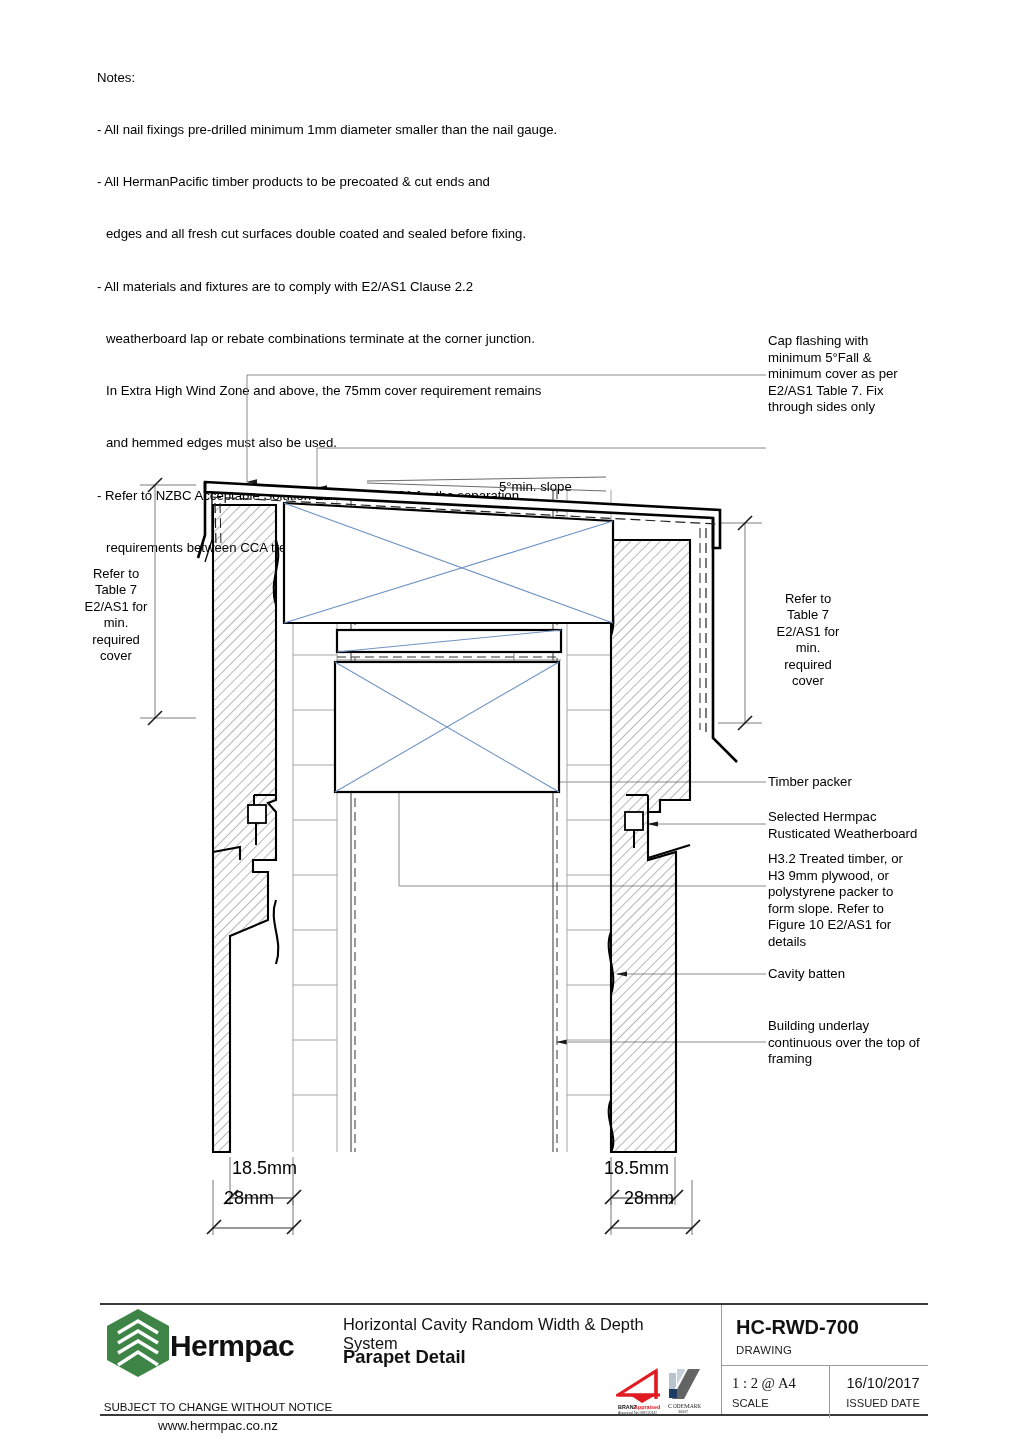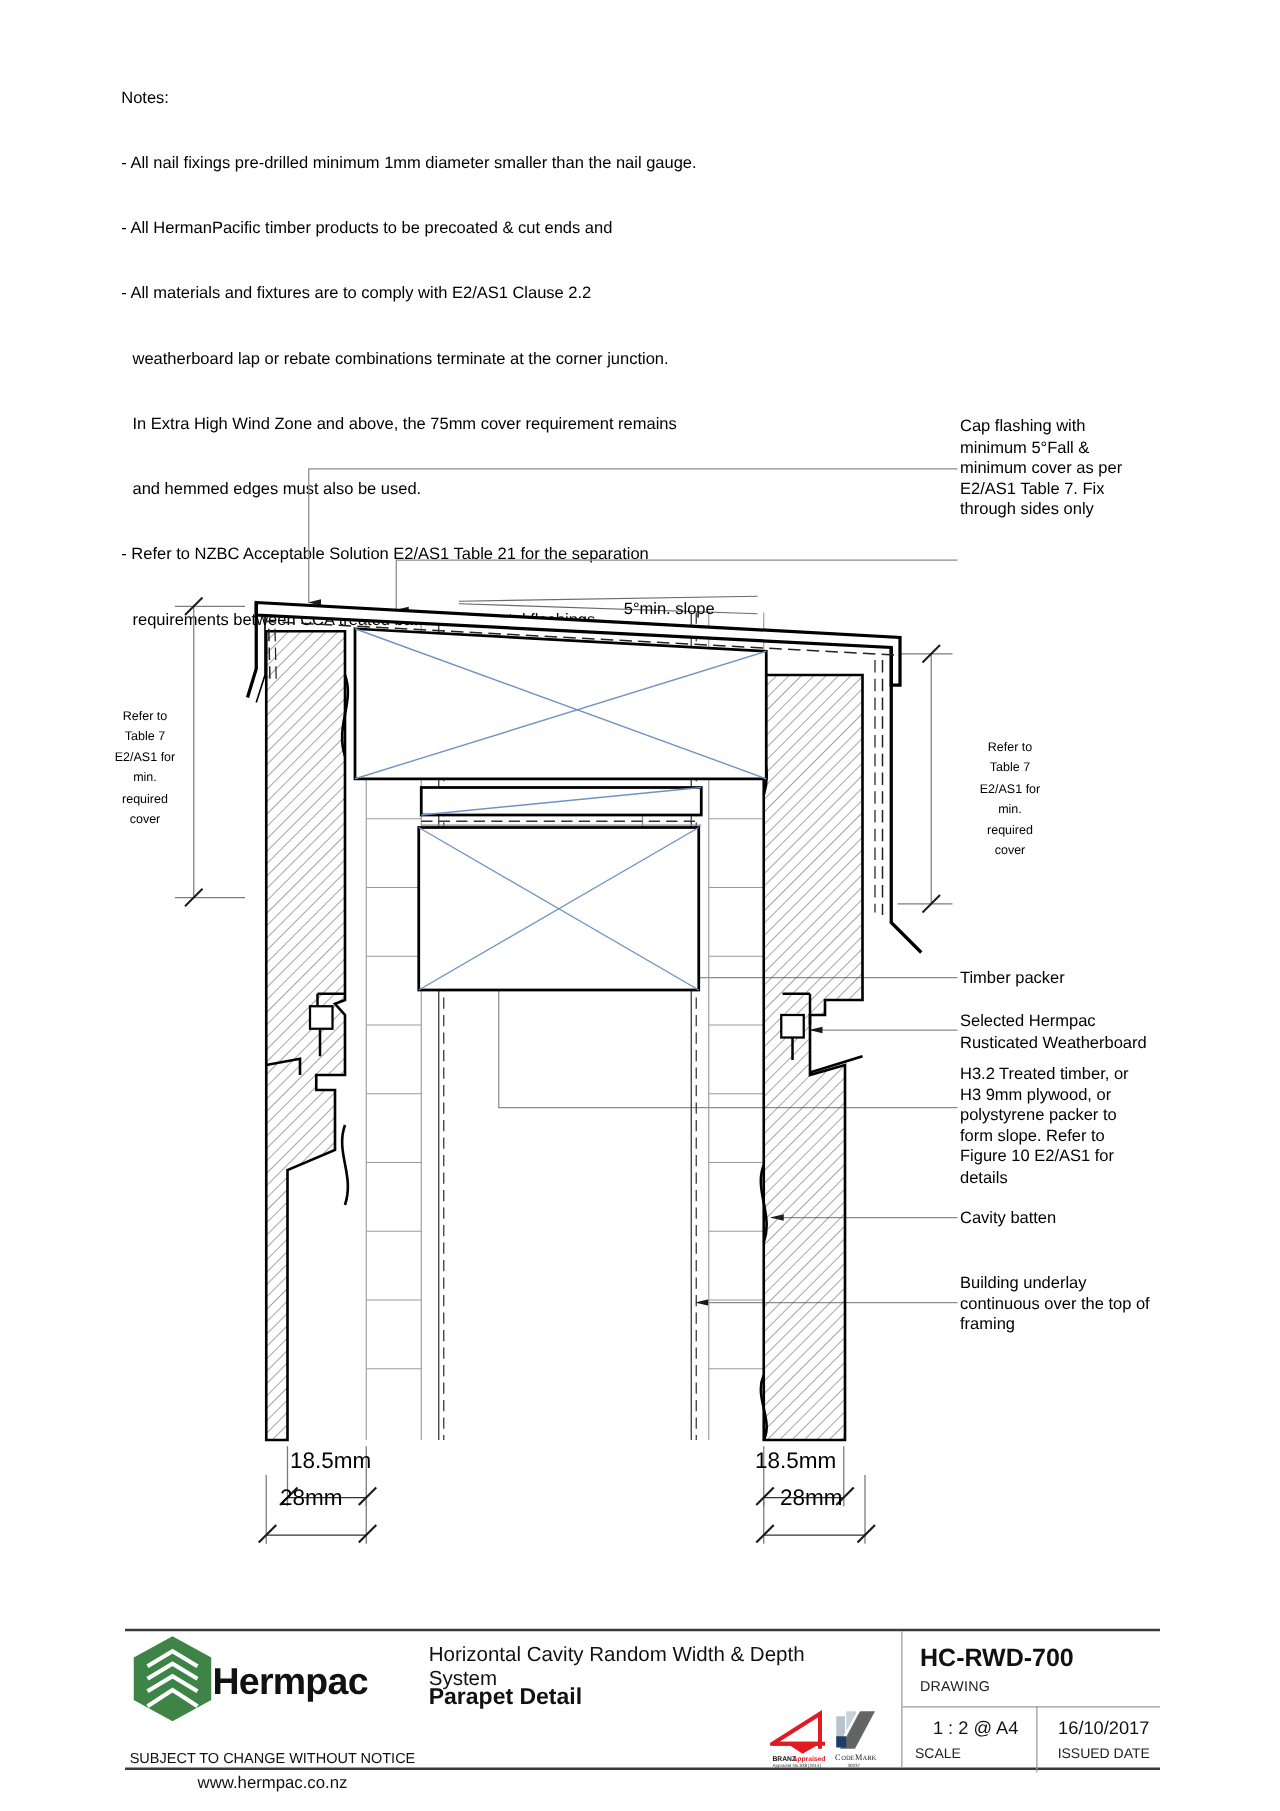--- a/index.html
+++ b/index.html
@@ -22,21 +22,21 @@
   #drawing{position:absolute;left:0;top:300px;width:1024px;height:960px;}
 
   
   .anno{
     position:absolute;font-size:13.2px;line-height:16.6px;
     white-space:pre-line;
   }
   .anno-r{left:768px;}
 
   .dimtext{
-    position:absolute;font-size:10px;line-height:16.4px;
+    position:absolute;font-size:13px;line-height:16.4px;
     text-align:center;white-space:pre-line;
   }
 
   .dimlabel{
     position:absolute;font-size:18px;line-height:15px;
   }
 
   
   #titleblock{
     position:absolute;left:100px;top:1303px;width:828px;height:113px;
@@ -79,34 +79,35 @@
     position:absolute;left:14px;top:39px;font-size:11.4px;color:#222;letter-spacing:.2px;
   }
   #tb-right-divider{
     position:absolute;left:0;top:60px;width:100%;height:0;
     border-top:1.4px solid #9a9a9a;
   }
   #tb-right-vdiv{
     position:absolute;left:107px;top:60px;width:0;height:53px;
     border-left:1.4px solid #9a9a9a;
   }
-  #scale-val{position:absolute;left:10px;top:70px;width:97px;text-align:center;font-size:14.6px;color:#111;}
+  #scale-val{position:absolute;left:10px;top:70px;width:97px;font-size:14.6px;color:#111;font-family:Liberation Serif, serif;}
   #scale-lbl{position:absolute;left:10px;top:92px;width:97px;text-align:left;font-size:11.2px;color:#222;}
   #date-val{position:absolute;left:112px;top:70px;width:98px;text-align:center;font-size:14.6px;color:#111;}
   #date-lbl{position:absolute;left:112px;top:92px;width:98px;text-align:center;font-size:11.2px;color:#222;}
 </style>
 </head>
 <body>
 
 <div class="page">
 
   <div id="notes">
     <span class="nline">Notes:</span>
     <span class="nline">- All nail fixings pre-drilled minimum 1mm diameter smaller than the nail gauge.</span>
     <span class="nline">- All HermanPacific timber products to be precoated &amp; cut ends and</span>
+    <span class="nline hang">edges and all fresh cut surfaces double coated and sealed before fixing.</span>
     <span class="nline">- All materials and fixtures are to comply with E2/AS1 Clause 2.2</span>
     <span class="nline hang">weatherboard lap or rebate combinations terminate at the corner junction.</span>
     <span class="nline hang">In Extra High Wind Zone and above, the 75mm cover requirement remains</span>
     <span class="nline hang">and hemmed edges must also be used.</span>
     <span class="nline">- Refer to NZBC Acceptable Solution E2/AS1 Table 21 for the separation</span>
     <span class="nline hang">requirements between CCA treated battens and metal flashings.</span>
   </div>
 
   <svg id="drawing" viewBox="0 0 1024 960">
     <defs>

